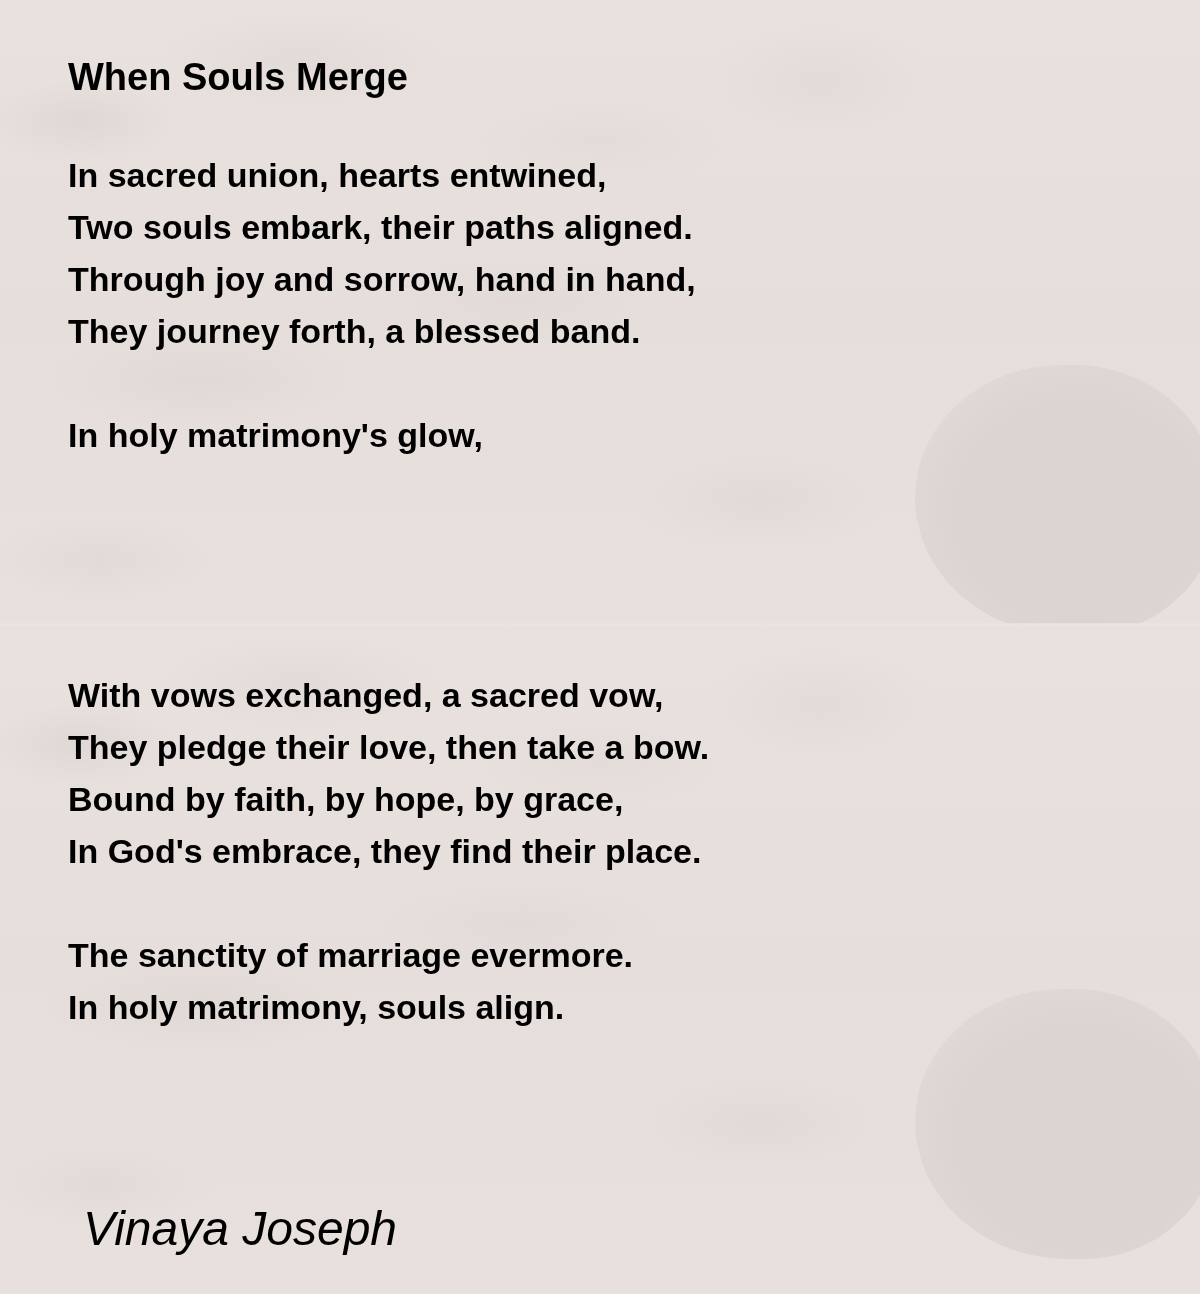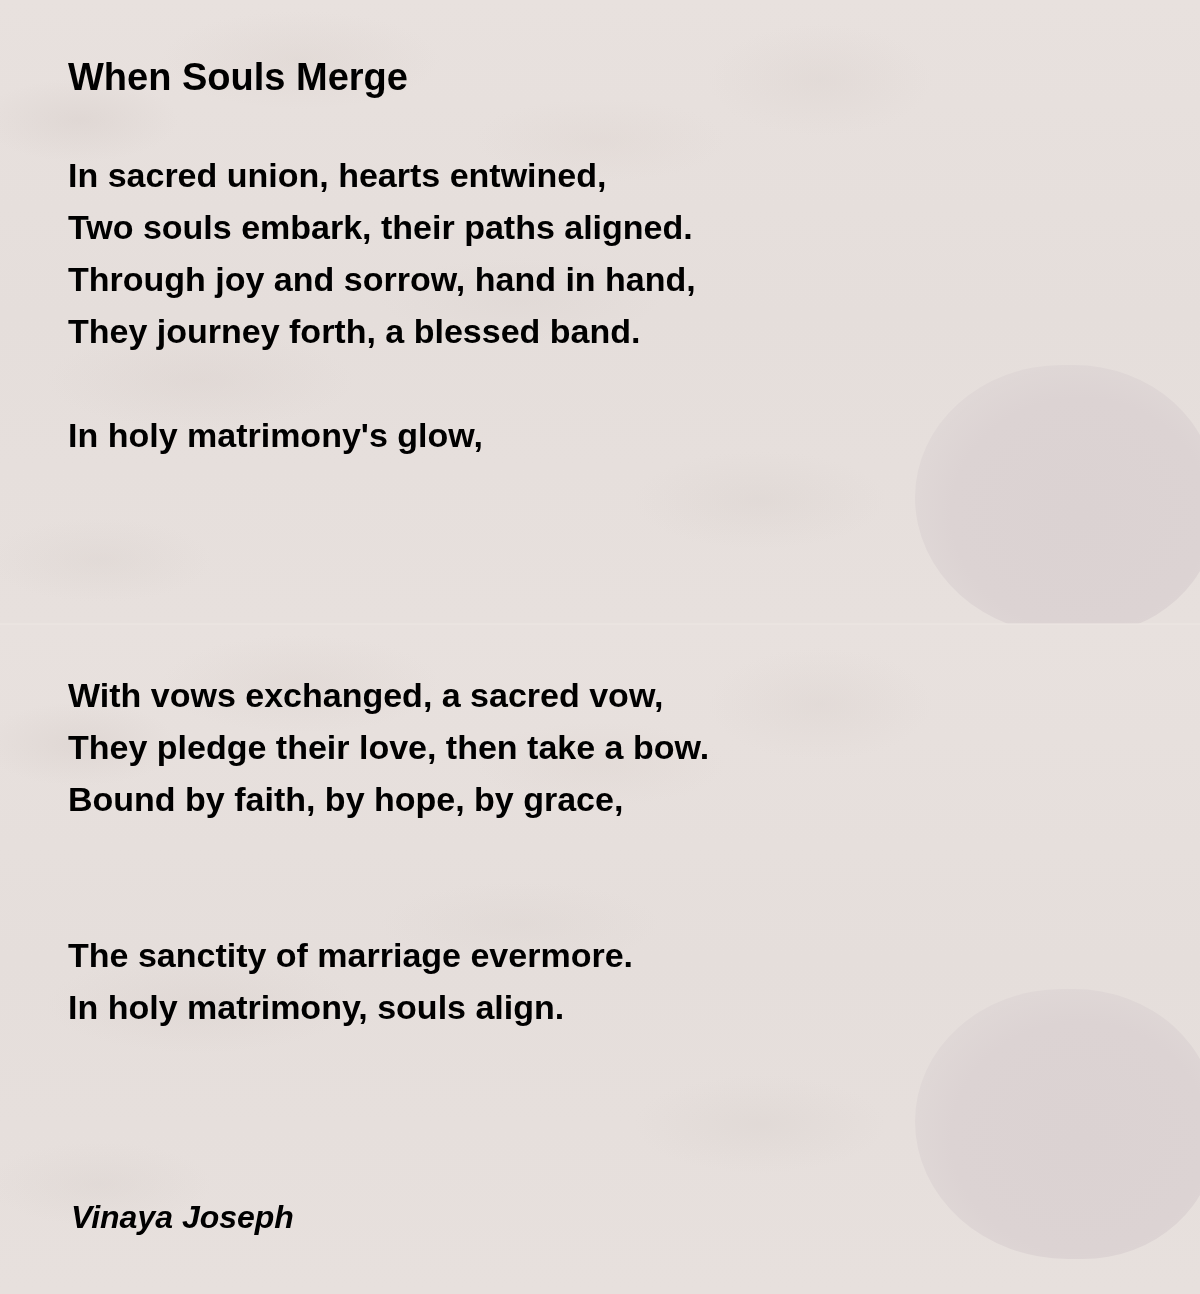--- a/index.html
+++ b/index.html
@@ -84,24 +84,24 @@
       letter-spacing: 0px;
     }
     .stanza-1 { top: 149px; }
     .stanza-2 { top: 409px; }
     .stanza-3 { top: 669px; }
     .stanza-4 { top: 929px; }
     .author {
       position: absolute;
       left: 3px;
       top: 1193px;
-      margin: 0;
-      font-size: 32px;
+      margin: 12px;
+      font-size: 48px;
       font-style: italic;
-      font-weight: bold;
+      font-weight: normal;
       line-height: 48px;
       white-space: nowrap;
     }
   </style>
 </head>
 <body>
 
 <div class="bg-tile top">
   <div class="blotch"></div>
 </div>
@@ -121,20 +121,21 @@
   </div>
 
   <div class="stanza stanza-2">
     <span class="line">In holy matrimony's glow,</span>
   </div>
 
   <div class="stanza stanza-3">
     <span class="line">With vows exchanged, a sacred vow,</span>
     <span class="line">They pledge their love, then take a bow.</span>
     <span class="line">Bound by faith, by hope, by grace,</span>
+    <span class="line">In God's embrace, they find their place.</span>
   </div>
 
   <div class="stanza stanza-4">
     <span class="line">The sanctity of marriage evermore.</span>
     <span class="line">In holy matrimony, souls align.</span>
   </div>
 
   <p class="author">Vinaya Joseph</p>
 </main>
 

